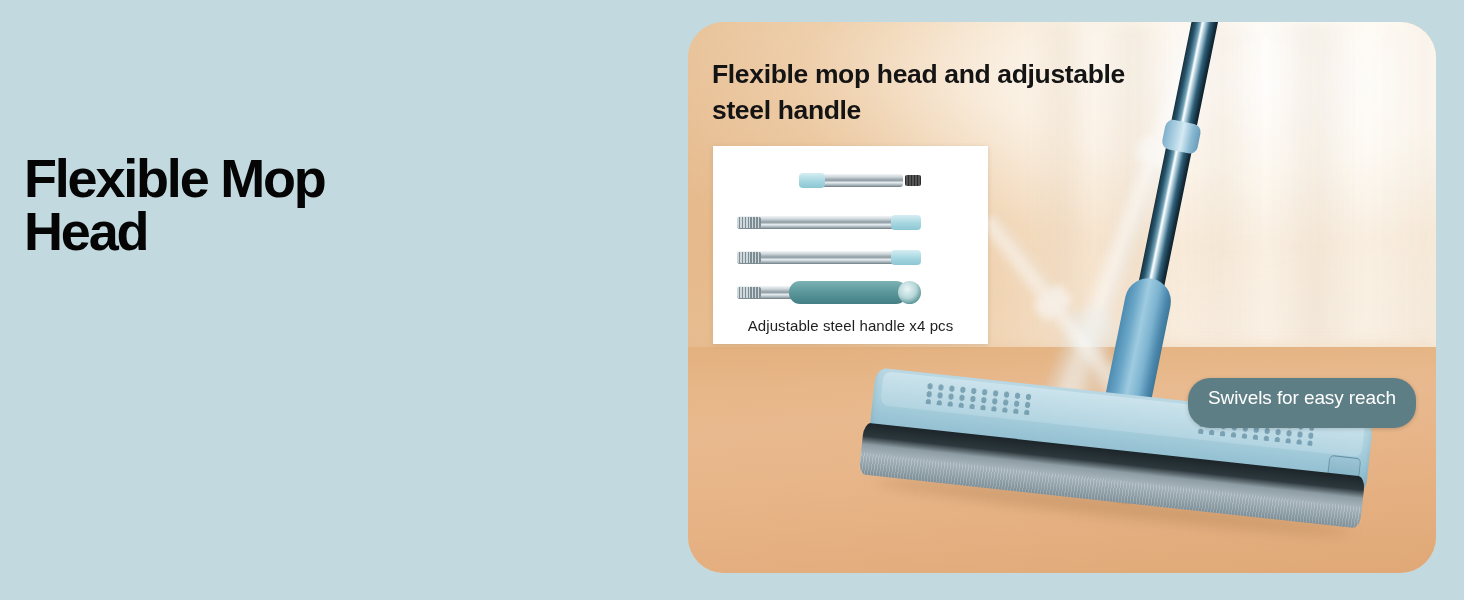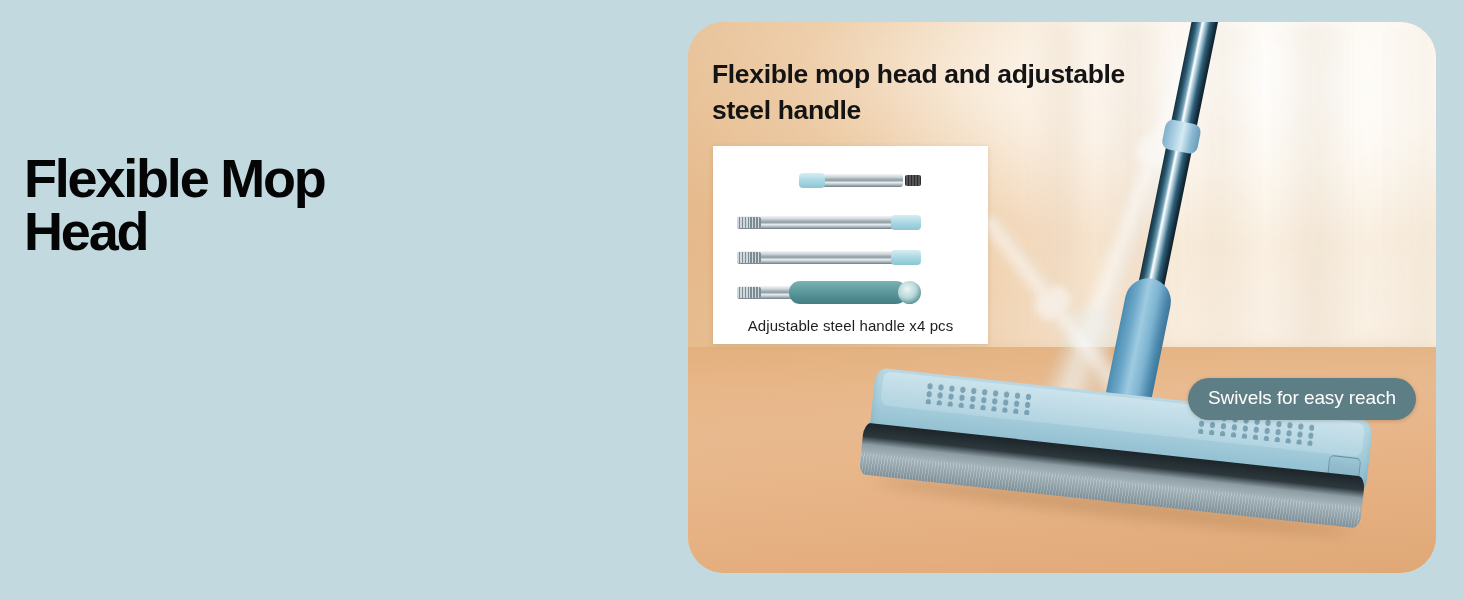--- a/index.html
+++ b/index.html
@@ -448,21 +448,21 @@
     font-size: 15px;
     letter-spacing: 0.1px;
     color: #1f1f1f;
   }
 
   
   #swivel-badge {
     position: absolute;
     left: 500px;
     top: 356px;
-    padding: 9px 20px 11px;
+    padding: 9px 20px 19px;
     border-radius: 22px;
     background: #5e7e85;
     color: #ffffff;
     font-family: "Liberation Sans", sans-serif;
     font-size: 19px;
     letter-spacing: -0.1px;
     white-space: nowrap;
     box-shadow: 0 1px 4px rgba(0,0,0,0.18);
   }
 </style>

